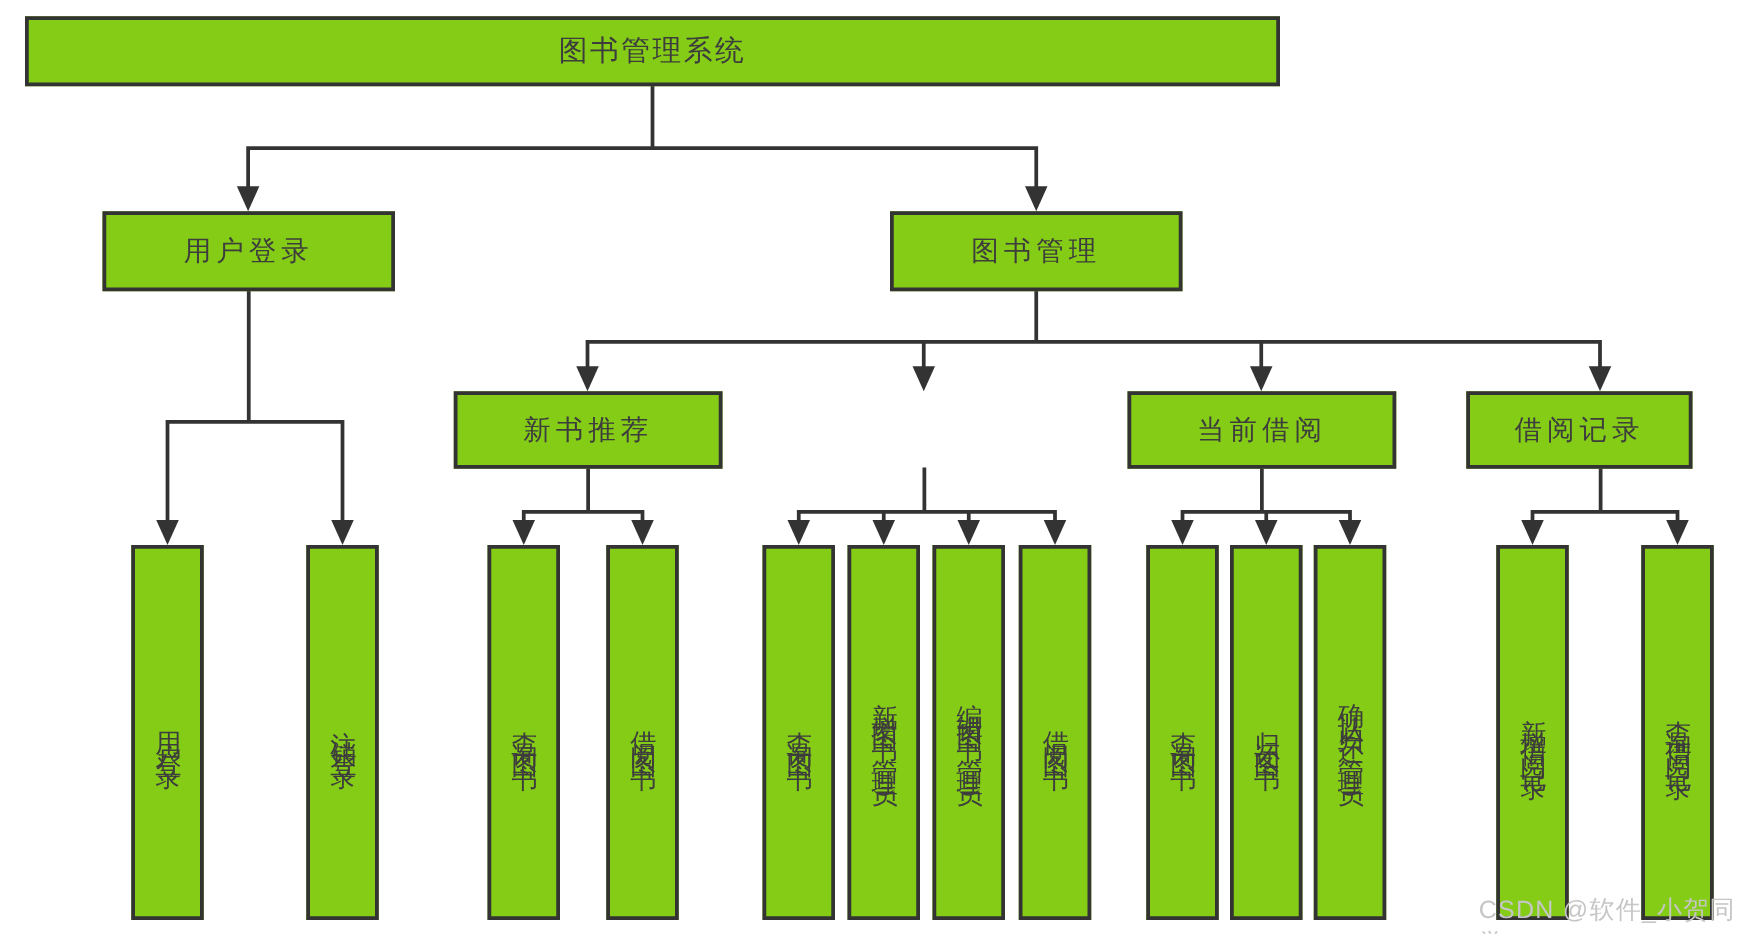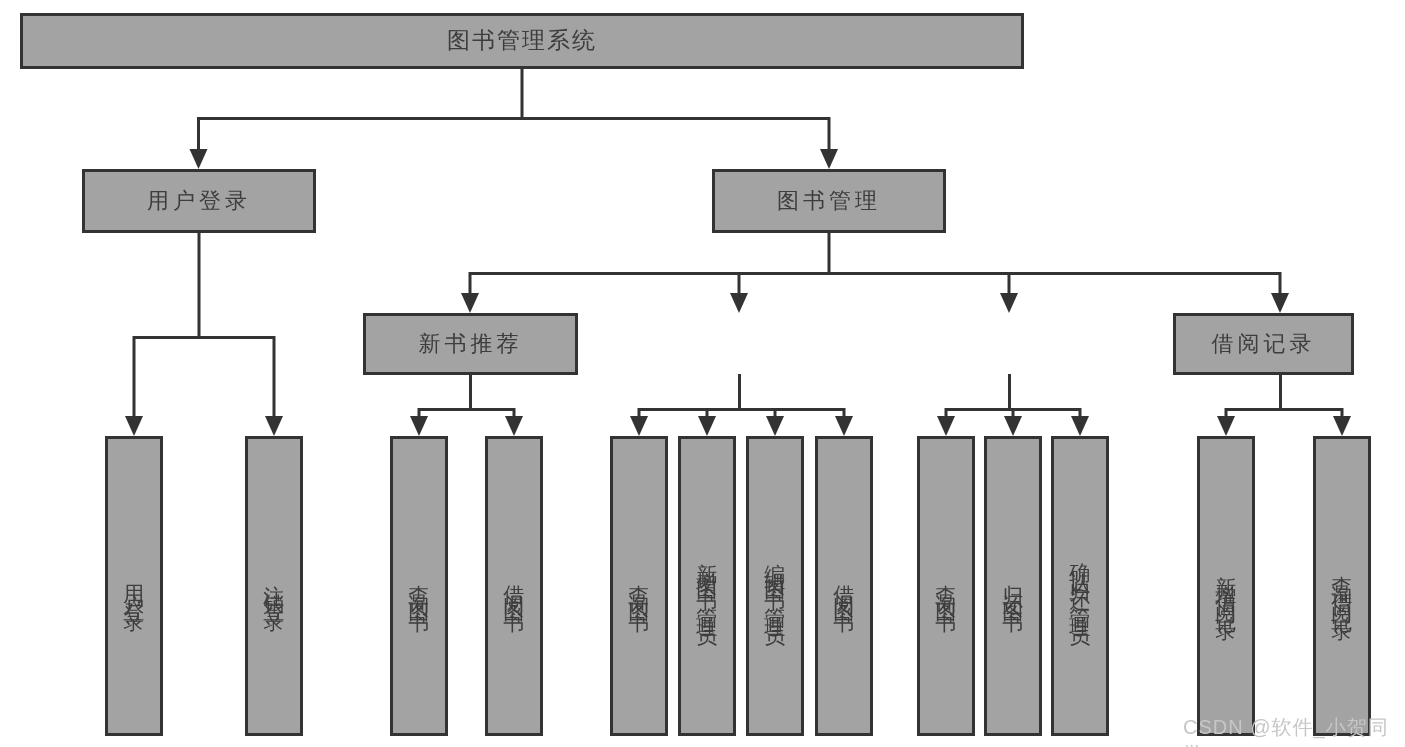--- a/index.html
+++ b/index.html
@@ -12,21 +12,21 @@
   body{
     width:1405px;height:747px;background:var(--bg);
     font-family:"Liberation Sans","DejaVu Sans",sans-serif;
   }
   .stage{position:relative;width:1405px;height:747px;overflow:hidden;background:var(--bg);}
   svg.connectors{position:absolute;left:0;top:0;width:1405px;height:747px;z-index:1;}
   svg.connectors .lines{fill:none;stroke:var(--line);stroke-width:3;}
   svg.connectors .heads path{fill:var(--line);stroke:none;}
   .node{
     position:absolute;box-sizing:border-box;z-index:2;
-    border:3px solid var(--line);background:#a3a3a3;color:var(--text);
+    border:3px solid var(--line);background:#84cc16;color:var(--text);
     display:flex;align-items:center;justify-content:center;
     font-size:21px;letter-spacing:2px;line-height:1.3;
     text-align:center;white-space:nowrap;
   }
   .node.title{font-size:23px;letter-spacing:2px;}
   .node.branch{font-size:22px;letter-spacing:4px;}
   .node.v{
     writing-mode:vertical-rl;text-orientation:mixed;
     font-size:21px;letter-spacing:9px;white-space:normal;
   }
@@ -72,20 +72,21 @@
       <path d="M1333 416h18l-9 20z"></path>
     </g>
   </svg>
 
   <div class="node title" style="left:20px;top:13px;width:1004px;height:56px">图书管理系统</div>
 
   <div class="node branch" style="left:82px;top:169px;width:234px;height:64px">用户登录</div>
   <div class="node branch" style="left:363px;top:313px;width:215px;height:62px">新书推荐</div>
 
   <div class="node branch" style="left:712px;top:169px;width:234px;height:64px">图书管理</div>
+  <div class="node branch" style="left:902px;top:313px;width:215px;height:62px">当前借阅</div>
   <div class="node branch" style="left:1173px;top:313px;width:181px;height:62px">借阅记录</div>
 
   <div class="node v" style="left:105px;top:436px;width:58px;height:300px">用户登录</div>
   <div class="node v" style="left:245px;top:436px;width:58px;height:300px">注销登录</div>
 
   <div class="node v" style="left:390px;top:436px;width:58px;height:300px">查询图书</div>
   <div class="node v" style="left:485px;top:436px;width:58px;height:300px">借阅图书</div>
 
   <div class="node v" style="left:610px;top:436px;width:58px;height:300px">查询图书</div>
   <div class="node v" style="left:678px;top:436px;width:58px;height:300px">新增图书（管理员）</div>

